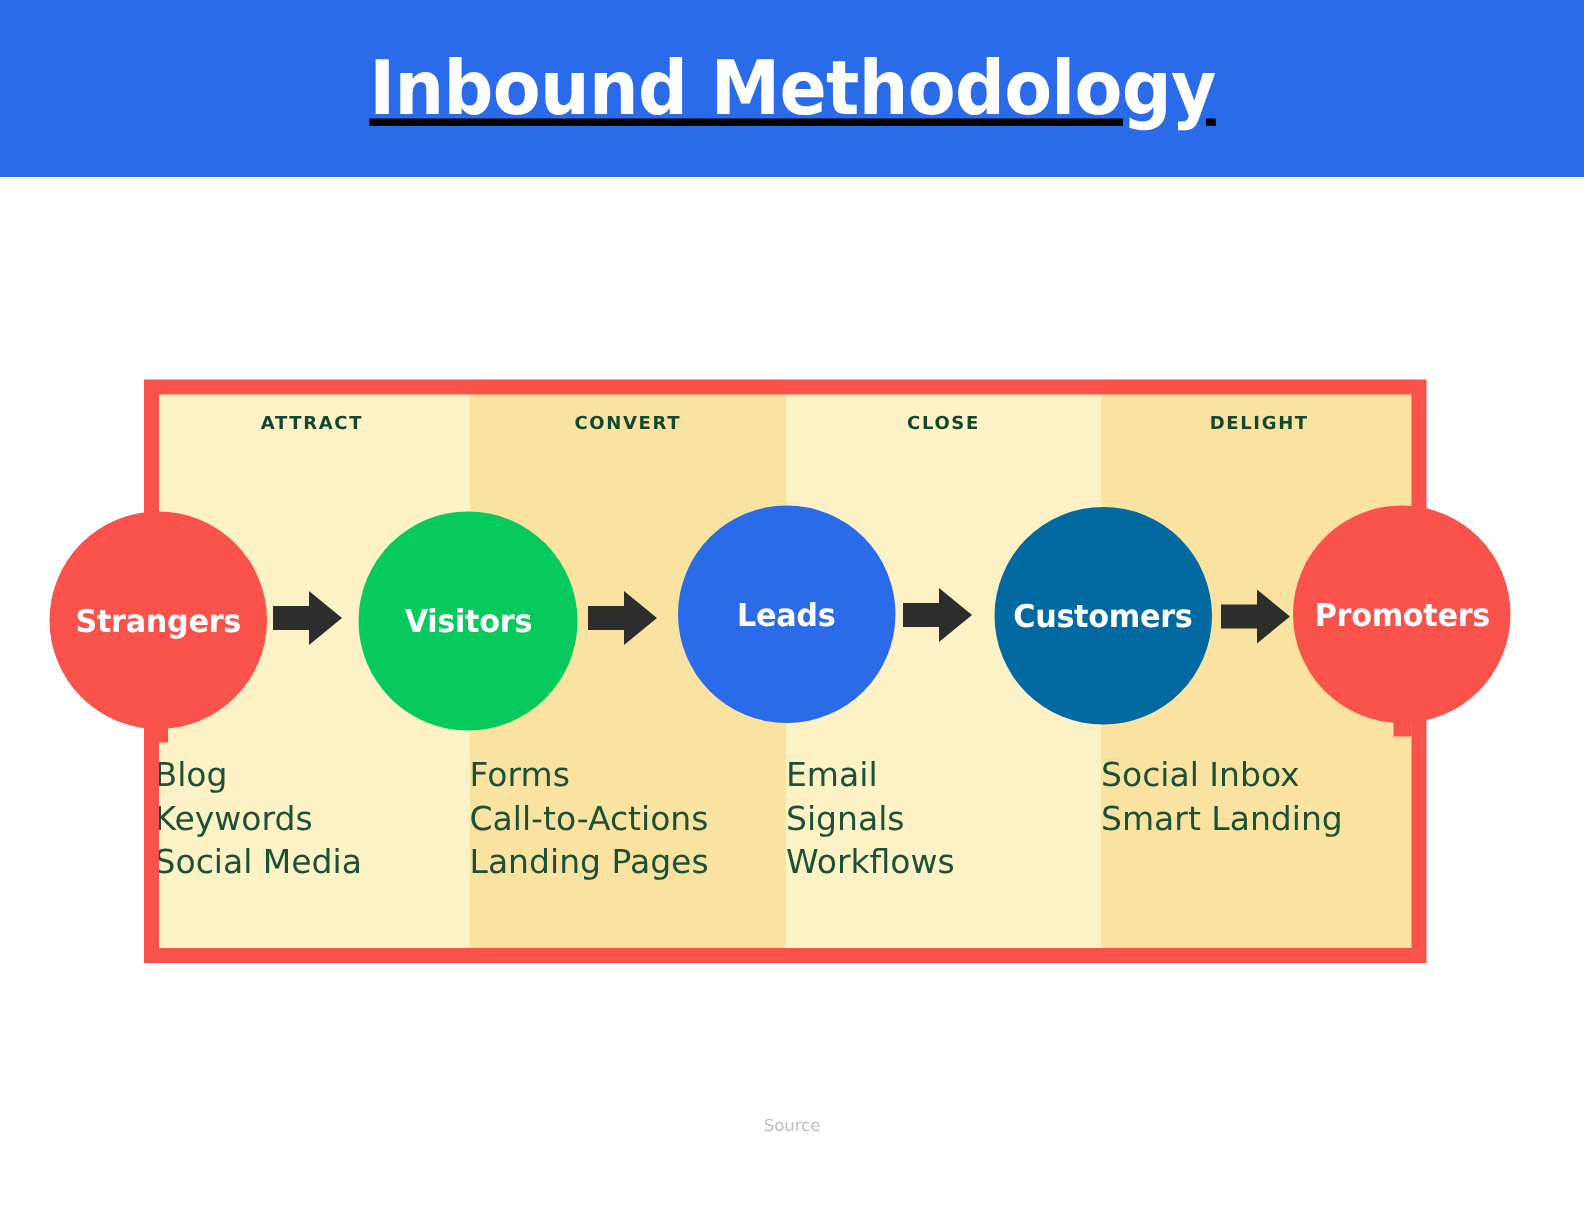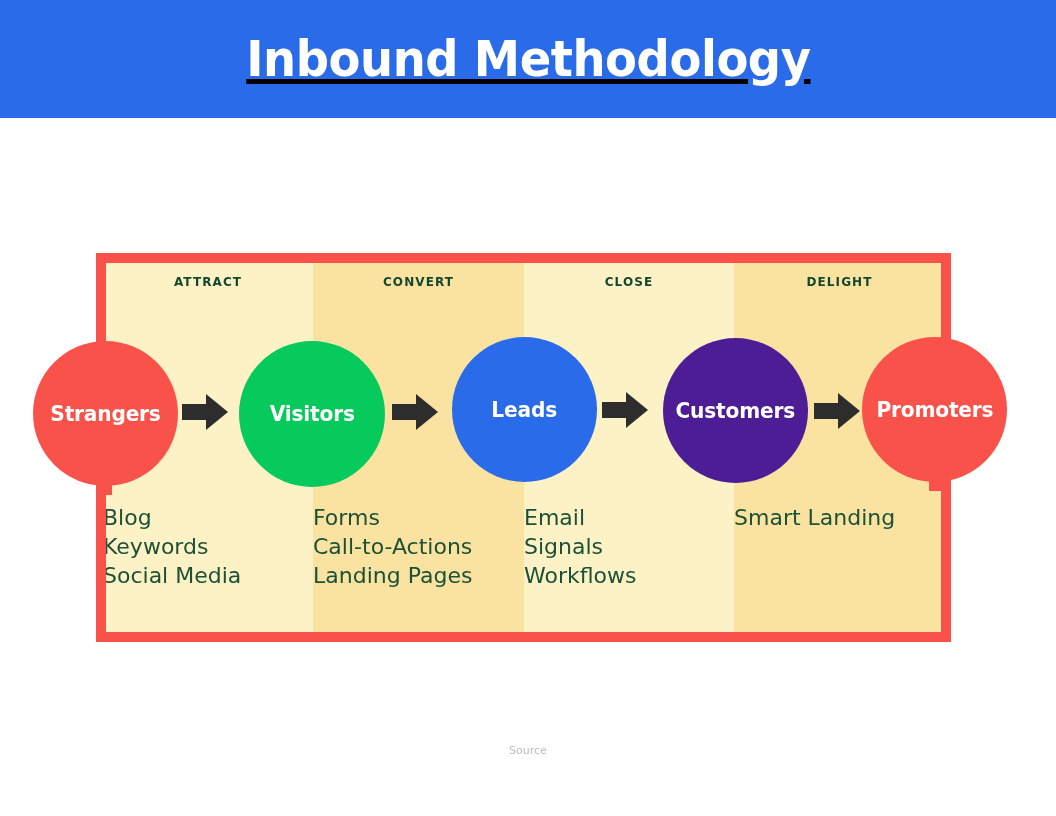--- a/index.html
+++ b/index.html
@@ -217,20 +217,21 @@
       <div class="stage-items">
         <span class="item">Email</span>
         <span class="item">Signals</span>
         <span class="item">Workflows</span>
       </div>
     </div>
 
     <div class="column c3">
       <div class="stage-label">DELIGHT</div>
       <div class="stage-items">
+        <span class="item">Social Inbox</span>
         <span class="item">Smart Landing</span>
       </div>
     </div>
 
   </div>
 
   <div id="red-frame"></div>
 
   <div id="circle-row">
 
@@ -265,21 +266,21 @@
       </div>
     </div>
 
     <div class="arrow" style="left:602px; top:392px;">
       <div class="shaft"></div>
       <div class="head"></div>
     </div>
 
     <div class="node" style="left:663px; top:338px; width:145px; height:145px;">
       <div class="stem" style="background:#a34ad2; height:0;"></div>
-      <div class="bubble" style="width:145px; height:145px; background:#4c1d95;">
+      <div class="bubble" style="width:145px; height:145px; background:#0369a1;">
         <span>Customers</span>
       </div>
     </div>
 
     <div class="arrow" style="left:814px; top:393px;">
       <div class="shaft"></div>
       <div class="head"></div>
     </div>
 
     <div class="node" style="left:862px; top:337px; width:145px; height:145px;">

